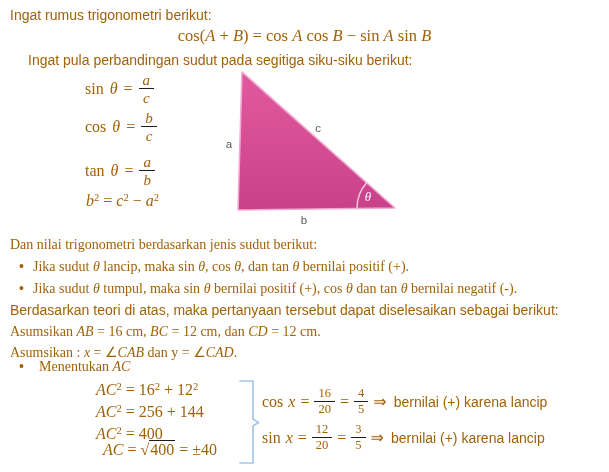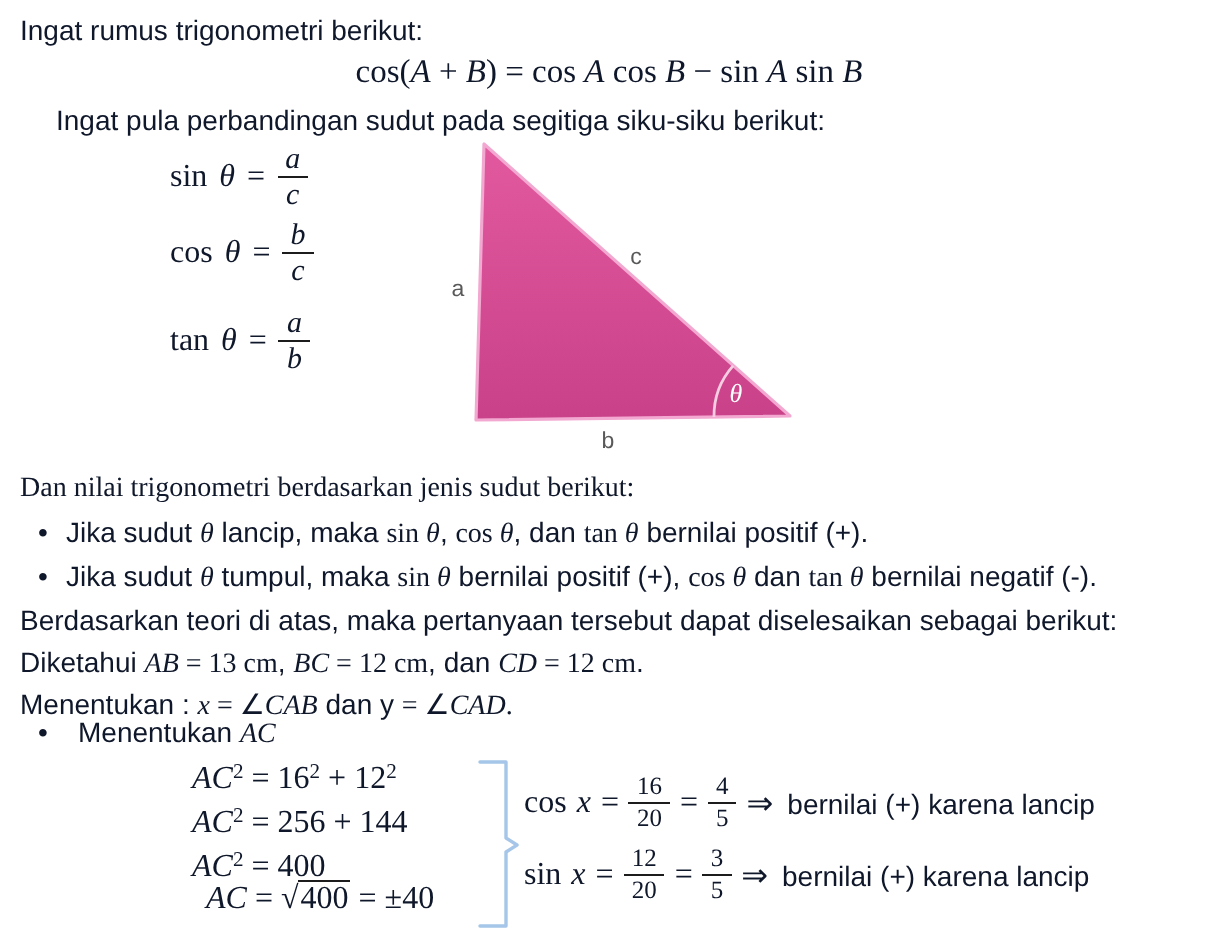--- a/index.html
+++ b/index.html
@@ -1,26 +1,26 @@
 <!DOCTYPE html>
 <html><head>
 <meta charset="utf-8">
 <style>
   html,body { margin:0; padding:0; background:#ffffff; }
   .page {
     position:relative; width:609px; height:472px; background:#ffffff;
-    color:#0f172a; overflow:hidden;
+    color:#a16207; overflow:hidden;
     font-family:"Liberation Sans", sans-serif;
   }
   .abs { position:absolute; }
   .sans { font-family:"Liberation Sans", sans-serif; font-size:14px; line-height:20px; white-space:nowrap; }
   .math { font-family:"Liberation Serif", serif; font-size:16px; white-space:nowrap; }
 
   
-  .seg-n  { font-family:Liberation Sans, sans-serif; }
+  .seg-n  { font-family:Liberation Serif, serif; }
   .seg-f  { font-family:"Liberation Serif", serif; }
   .seg-i  { font-family:"Liberation Serif", serif; font-style:italic; }
   .seg-s  { font-family:"Liberation Serif", serif; font-size:0.66em; vertical-align:0.45em; }
   .seg-q  { font-family:"Liberation Serif", serif; }
   .seg-r  { font-family:"Liberation Serif", serif; border-top:1.4px solid #1c1c1c; padding:0 1px; }
 
   
   .frac { display:inline-flex; flex-direction:column; align-items:center; line-height:1.08; font-family:"Liberation Serif", serif; }
   .frac .num { border-bottom:1.2px solid #1c1c1c; padding:0 4px 0px; }
   .frac .den { padding-top:1px; }
@@ -69,20 +69,21 @@
   <div class="abs ratio-line" style="left:85px; top:153px;">
     <span class="seg-f">tan</span>
       <span class="seg-i">θ</span>
     <span class="seg-f">=</span>
     <span class="frac frac-lg">
       <span class="num">a</span>
       <span class="den">b</span>
     </span>
   </div>
 
+  <div class="abs math" style="left:86px; top:192px;"><span class="seg-i">b</span><span class="seg-s">2</span><span class="seg-f"> = </span><span class="seg-i">c</span><span class="seg-s">2</span><span class="seg-f"> − </span><span class="seg-i">a</span><span class="seg-s">2</span></div>
 
   <svg class="abs" style="left:220px; top:68px;" width="190" height="160" viewBox="0 0 190 160">
     <defs>
       <linearGradient id="triGrad" x1="0" y1="0" x2="0" y2="1">
         <stop offset="0" stop-color="#e2599f"></stop>
         <stop offset="1" stop-color="#c94189"></stop>
       </linearGradient>
     </defs>
     <polygon points="22,4 18,142 175,140" fill="url(#triGrad)" stroke-width="1.6" stroke-linejoin="round" stroke="#f2a8d0"></polygon>
     <path d="M 137 140.5 A 38 38 0 0 1 146.6 114.8" fill="none" stroke-width="1.4" stroke="#f7cde2"></path>
@@ -99,23 +100,23 @@
     <span><span class="seg-n">Jika sudut </span><span class="seg-i">θ</span><span class="seg-n"> lancip, maka </span><span class="seg-f">sin </span><span class="seg-i">θ</span><span class="seg-n">, </span><span class="seg-f">cos </span><span class="seg-i">θ</span><span class="seg-n">, dan </span><span class="seg-f">tan </span><span class="seg-i">θ</span><span class="seg-n"> bernilai positif (+).</span></span>
   </div>
 
   <div class="abs sans bullet-line" style="left:19px; top:278px;">
     <span class="bullet-glyph">•</span>
     <span><span class="seg-n">Jika sudut </span><span class="seg-i">θ</span><span class="seg-n"> tumpul, maka </span><span class="seg-f">sin </span><span class="seg-i">θ</span><span class="seg-n"> bernilai positif (+), </span><span class="seg-f">cos </span><span class="seg-i">θ</span><span class="seg-n"> dan </span><span class="seg-f">tan </span><span class="seg-i">θ</span><span class="seg-n"> bernilai negatif (-).</span></span>
   </div>
 
   <div class="abs sans" style="left:10px; top:300px;">Berdasarkan teori di atas, maka pertanyaan tersebut dapat diselesaikan sebagai berikut:</div>
 
-  <div class="abs sans" style="left:10px; top:321px;"><span class="seg-n">Diketahui </span><span class="seg-i">AB</span><span class="seg-f"> = 13 cm</span><span class="seg-n">, </span><span class="seg-i">BC</span><span class="seg-f"> = 12 cm</span><span class="seg-n">, dan </span><span class="seg-i">CD</span><span class="seg-f"> = 12 cm</span><span class="seg-n">.</span></div>
+  <div class="abs sans" style="left:10px; top:321px;"><span class="seg-n">Asumsikan </span><span class="seg-i">AB</span><span class="seg-f"> = 16 cm</span><span class="seg-n">, </span><span class="seg-i">BC</span><span class="seg-f"> = 12 cm</span><span class="seg-n">, dan </span><span class="seg-i">CD</span><span class="seg-f"> = 12 cm</span><span class="seg-n">.</span></div>
 
-  <div class="abs sans" style="left:10px; top:342px;"><span class="seg-n">Menentukan : </span><span class="seg-i">x</span><span class="seg-f"> = ∠</span><span class="seg-i">CAB</span><span class="seg-n"> dan y </span><span class="seg-f">= ∠</span><span class="seg-i">CAD</span><span class="seg-f">.</span></div>
+  <div class="abs sans" style="left:10px; top:342px;"><span class="seg-n">Asumsikan : </span><span class="seg-i">x</span><span class="seg-f"> = ∠</span><span class="seg-i">CAB</span><span class="seg-n"> dan y </span><span class="seg-f">= ∠</span><span class="seg-i">CAD</span><span class="seg-f">.</span></div>
 
   <div class="abs sans bullet-line" style="left:19px; top:356px;">
     <span class="bullet-glyph" style="width:20px; flex-basis:20px;">•</span>
     <span><span class="seg-n">Menentukan </span><span class="seg-i">AC</span></span>
   </div>
 
   <div class="abs eq" style="left:96px; top:377px;"><span class="seg-i">AC</span><span class="seg-s">2</span><span class="seg-f"> = 16</span><span class="seg-s">2</span><span class="seg-f"> + 12</span><span class="seg-s">2</span></div>
   <div class="abs eq" style="left:96px; top:399px;"><span class="seg-i">AC</span><span class="seg-s">2</span><span class="seg-f"> = 256 + 144</span></div>
   <div class="abs eq" style="left:96px; top:421px;"><span class="seg-i">AC</span><span class="seg-s">2</span><span class="seg-f"> = 400</span></div>
   <div class="abs eq" style="left:103px; top:440px;"><span class="seg-i">AC</span><span class="seg-f"> = </span><span class="seg-q">√</span><span class="seg-r">400</span><span class="seg-f"> = ±40</span></div>

